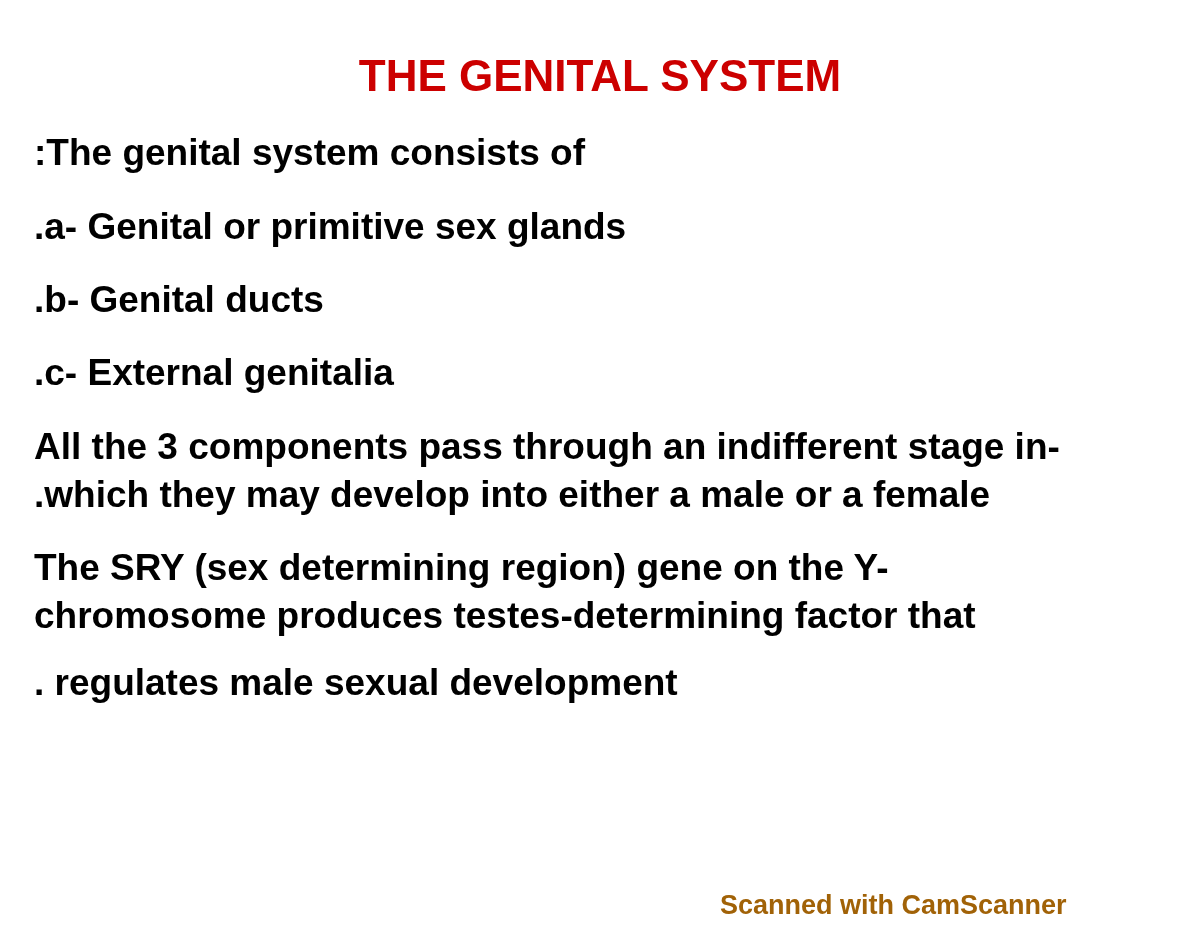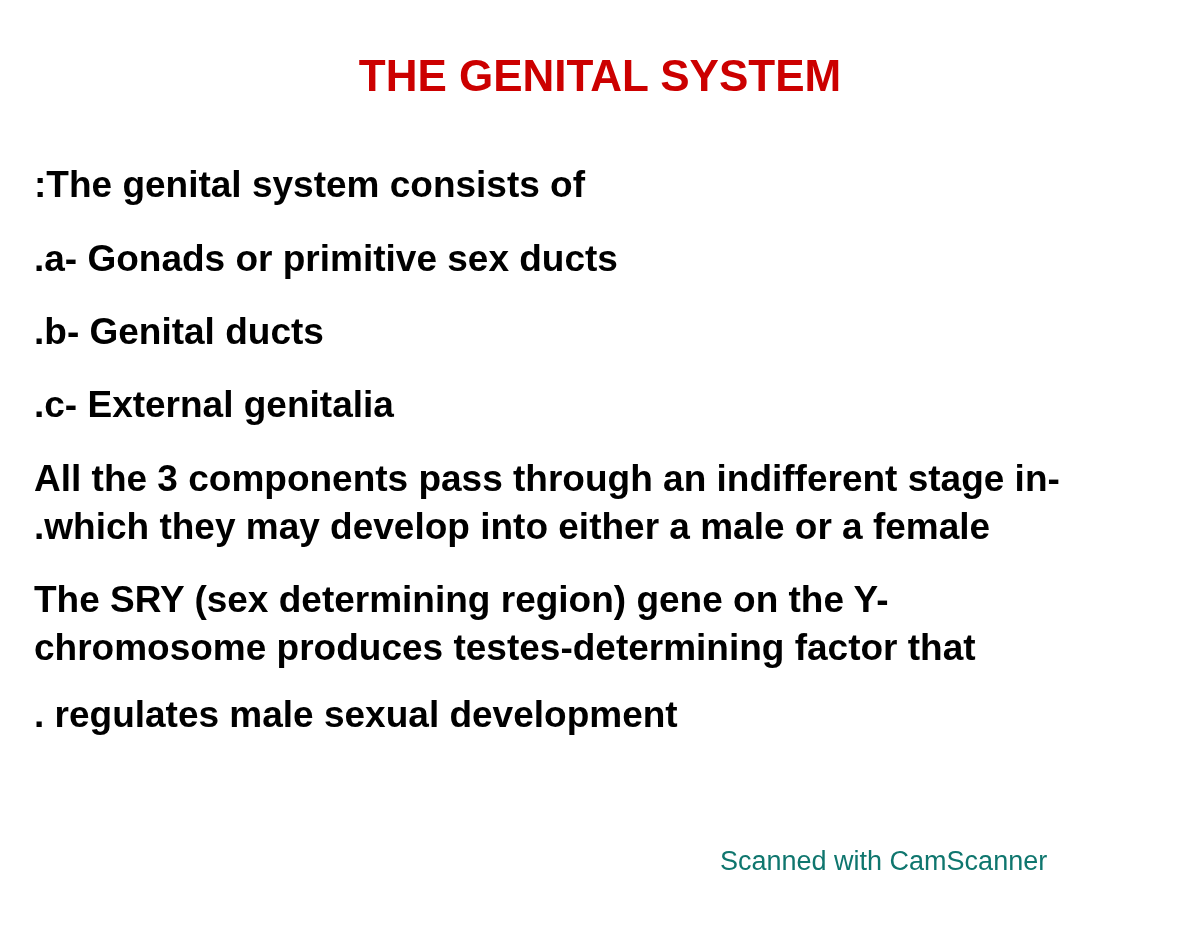--- a/index.html
+++ b/index.html
@@ -33,49 +33,49 @@
       color: #cc0000;
     }
     .line {
       position: absolute;
       left: 34px;
       font-weight: bold;
       font-size: 37px;
       line-height: 44px;
       white-space: nowrap;
       letter-spacing: 0px;
-      margin-top: 32px;
     }
     .l0 { top: 131px; }
     .l1 { top: 205px; }
     .l2 { top: 278px; }
     .l3 { top: 351px; }
     .l4 { top: 425px; }
     .l5 { top: 473px; text-align: right; }
     .l6 { top: 546px; }
     .l7 { top: 594px; }
     .l8 { top: 661px; }
     .watermark {
       position: absolute;
       left: 720px;
-      top: 844px;
+      top: 888px;
       font-size: 27px;
       line-height: 34px;
-      color: #0f766e;
+      color: #a16207;
       white-space: nowrap;
+      font-weight: bold;
     }
   </style>
 </head>
 <body>
 
 <div class="page">
   <div class="title">THE GENITAL SYSTEM</div>
 
   <div class="line l0">:The genital system consists of</div>
-  <div class="line l1">.a- Gonads or primitive sex ducts</div>
+  <div class="line l1">.a- Genital or primitive sex glands</div>
   <div class="line l3">.c- External genitalia</div>
   <div class="line l2">.b- Genital ducts</div>
   <div class="line l4">All the 3 components pass through an indifferent stage in-</div>
   <div class="line l5">.which they may develop into either a male or a female</div>
   <div class="line l7">chromosome produces testes-determining factor that</div>
   <div class="line l6">The SRY (sex determining region) gene on the Y-</div>
   <div class="line l8">.  regulates male sexual development</div>
 
   <div class="watermark">Scanned with CamScanner</div>
 </div>

